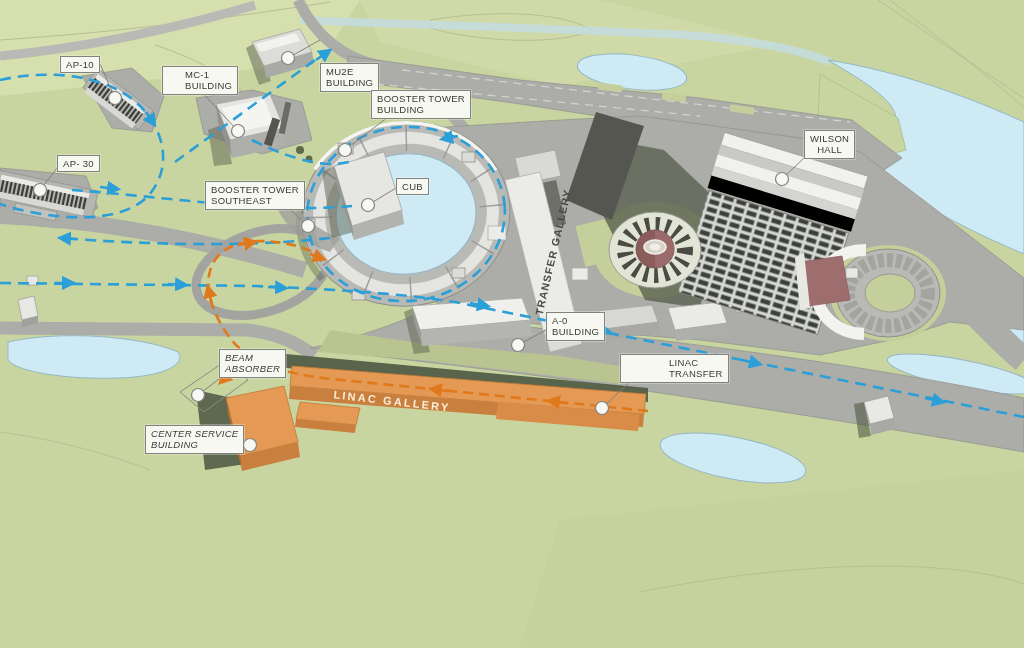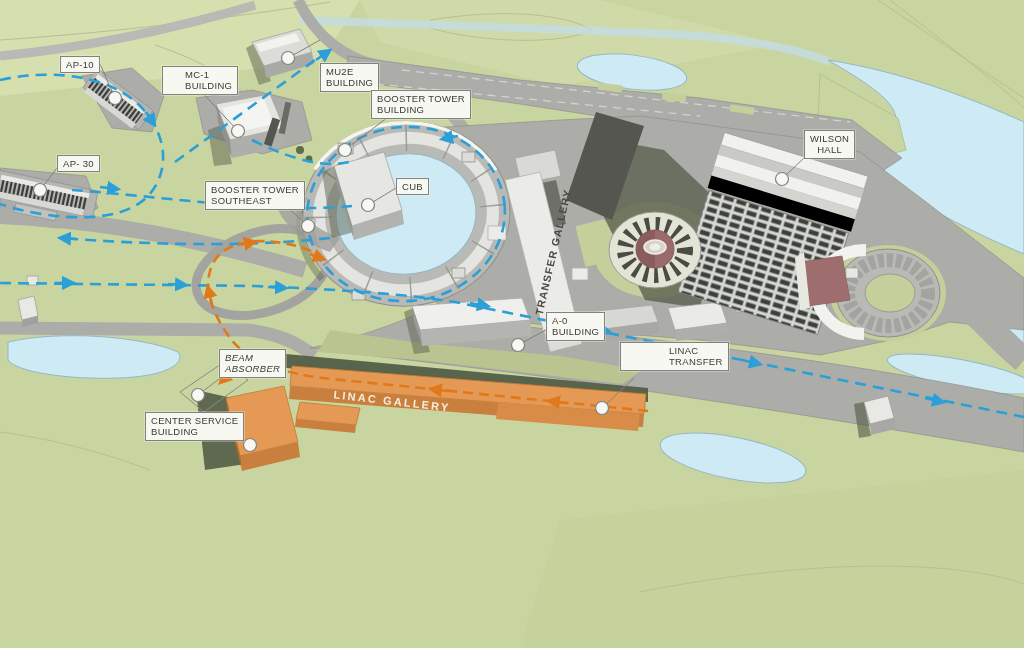--- a/index.html
+++ b/index.html
@@ -293,18 +293,18 @@
 </svg>
 <div class="callout" style="left: 60px; top: 56px;"><span>AP-10</span></div>
     <div class="callout" style="left: 57px; top: 155px; text-align: right;"><span>AP- 30</span></div>
     <div class="callout" style="left: 162px; top: 66px; padding-left: 22px;"><span>MC-1</span><br><span>BUILDING</span></div>
     <div class="callout" style="left: 320px; top: 17px; margin-top: 46px;"><span>MU2E</span><br><span>BUILDING</span></div>
     <div class="callout" style="left: 371px; top: 90px;"><span>BOOSTER TOWER</span><br><span>BUILDING</span></div>
     <div class="callout" style="left: 205px; top: 181px;"><span>BOOSTER TOWER</span><br><span>SOUTHEAST</span></div>
     <div class="callout" style="left: 396px; top: 178px;"><span>CUB</span></div>
     <div class="callout" style="left: 804px; top: 130px; text-align: center;"><span>WILSON</span><br><span>HALL</span></div>
     <div class="callout" style="left: 546px; top: 312px;"><span>A-0</span><br><span>BUILDING</span></div>
-    <div class="callout" style="left: 620px; top: 342px; padding-left: 48px;"><span>LINAC</span><br><span>TRANSFER</span></div>
+    <div class="callout" style="left: 620px; top: 354px; padding-left: 48px;"><span>LINAC</span><br><span>TRANSFER</span></div>
     <div class="callout" style="left: 219px; top: 349px; font-style: italic;"><span>BEAM</span><br><span>ABSORBER</span></div>
-    <div class="callout" style="left: 145px; top: 412px;"><span>CENTER SERVICE</span><br><span>BUILDING</span></div>
+    <div class="callout" style="left: 145px; top: 425px; font-style: italic;"><span>CENTER SERVICE</span><br><span>BUILDING</span></div>
     <div class="surface-text gallery" style="left: 392px; top: 401px; transform: translate(-50%, -50%) rotate(6.5deg);">LINAC GALLERY</div>
     <div class="surface-text transfer" style="left: 553px; top: 252px; transform: translate(-50%, -50%) rotate(-77deg);">TRANSFER GALLERY</div>
   </div>
 
 </body></html>

